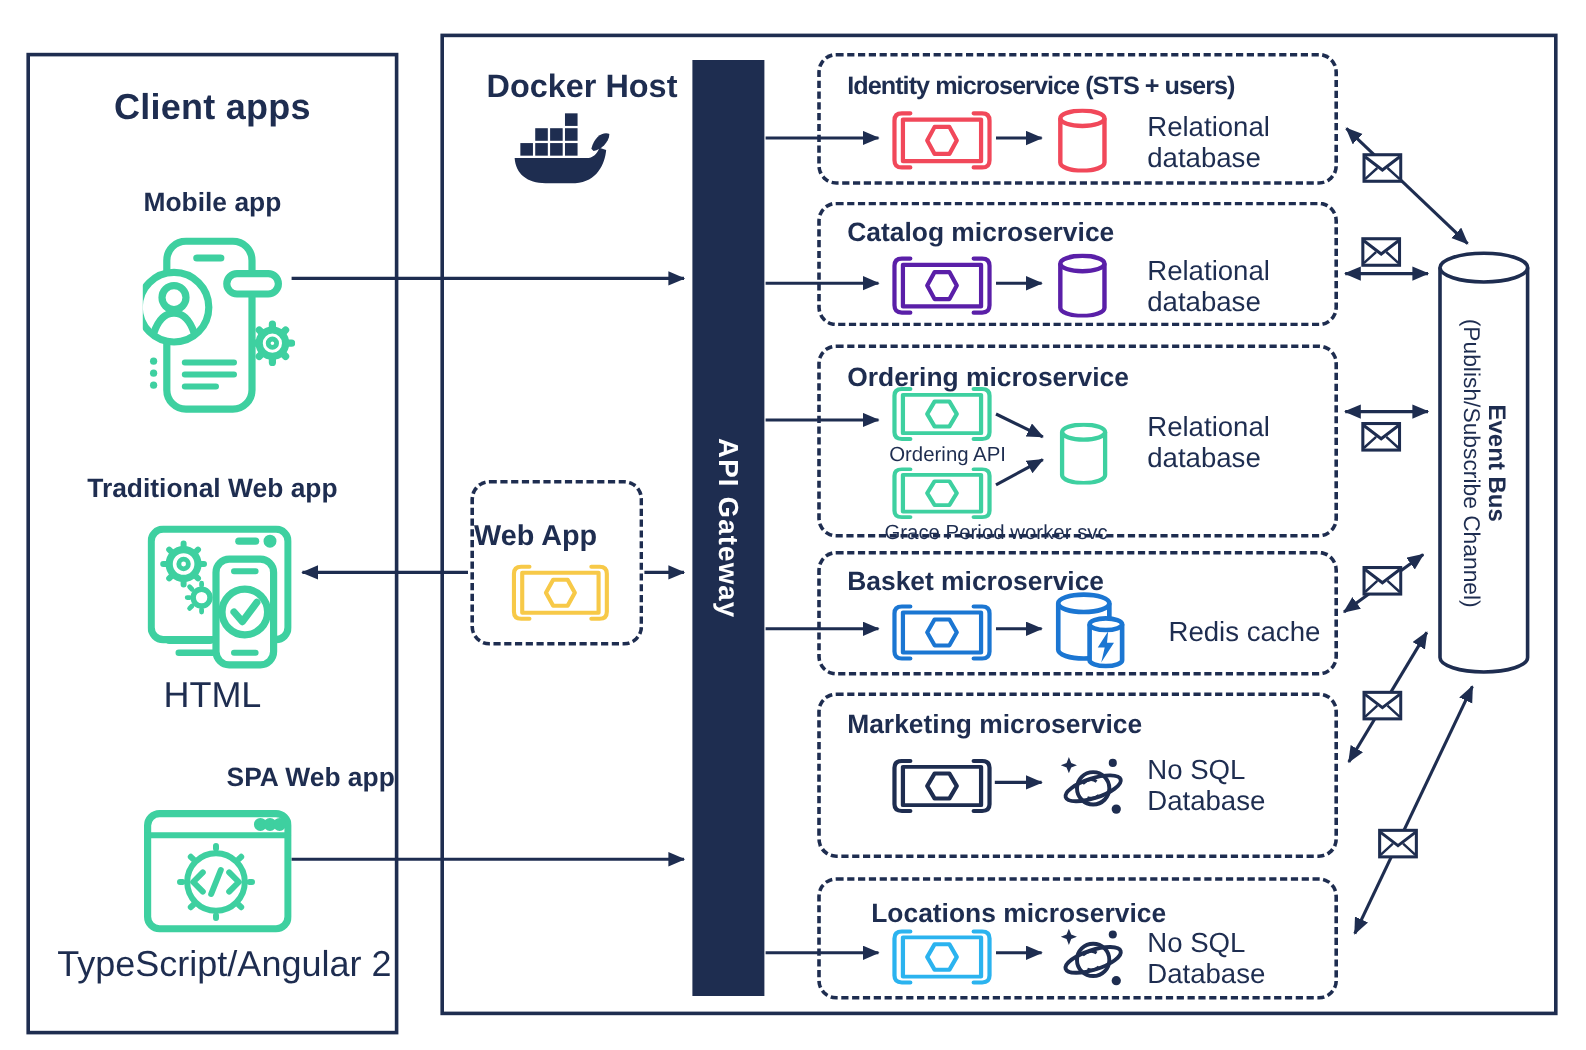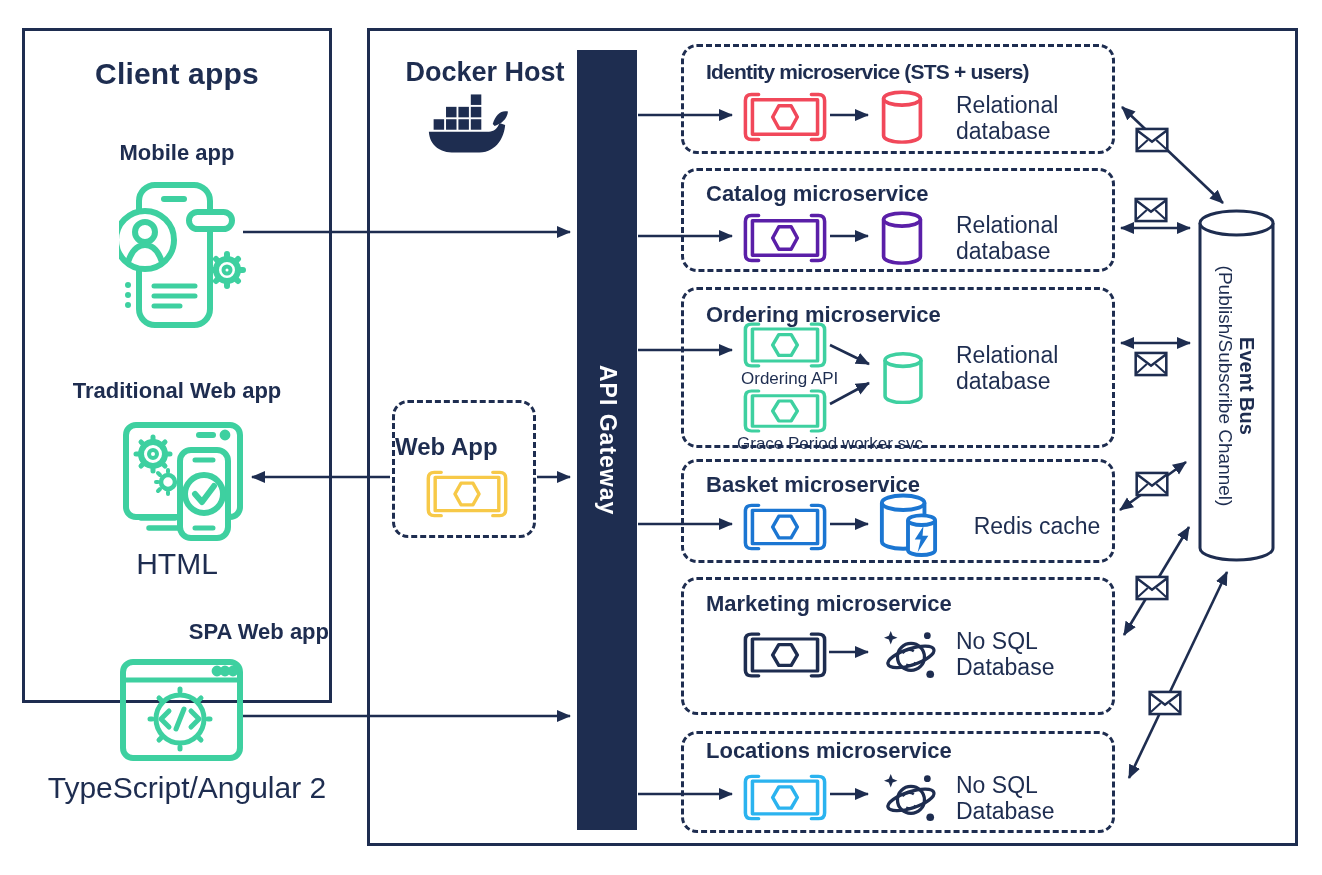--- a/index.html
+++ b/index.html
@@ -78,21 +78,21 @@
     <symbol id="sym-envelope" viewBox="0 0 40 30">
       <rect x="2" y="2" width="36" height="26" fill="#fff" stroke="#1e2d50" stroke-width="3"></rect>
       <path d="M3,4 L20,17 L37,4" fill="none" stroke="#1e2d50" stroke-width="3"></path>
       <path d="M3,26 L15,15 M25,15 L37,26" fill="none" stroke="#1e2d50" stroke-width="2.4"></path>
     </symbol>
   </defs>
 </svg>
 
 <div class="canvas">
 
-  <div class="solid-box" style="left:22px;top:28px;width:310px;height:675px;">
+  <div class="solid-box" style="left:22px;top:44px;width:310px;height:818px;">
     <div class="abs ctr big-title" style="top:26px;">Client apps</div>
 
     <div class="abs ctr app-label" style="top:109px;">Mobile app</div>
 
     <svg class="icon" style="left:94px;top:151px;color:var(--mint);" width="127" height="150" viewBox="0 0 127 150">
       <g fill="none" stroke="currentColor" stroke-width="6" stroke-linecap="round" stroke-linejoin="round">
         <rect x="20" y="3" width="71" height="140" rx="16"></rect>
         <path d="M45,17 H65"></path>
         <rect x="70" y="30" width="43" height="17" rx="8.5" fill="#fff"></rect>
         <circle cx="26" cy="58" r="29" fill="#fff"></circle>
@@ -232,21 +232,21 @@
     <svg class="icon" style="left:57px;top:51px;color:var(--navy);" width="88" height="48" viewBox="0 0 100 60" preserveAspectRatio="none">
         <use href="#sym-container"></use>
       </svg>
     <svg class="icon" style="left:198px;top:49px;" width="56" height="52" viewBox="0 0 58 54">
         <use href="#sym-globe"></use>
       </svg>
     <div class="ds-label" style="top:49px;">No SQL Database</div>
   </div>
 
   <div class="dashed-box" style="left:681px;top:731px;width:434px;height:102px;">
-    <div class="ms-title" style="top:4px;">Locations microservice</div>
+    <div class="ms-title" style="top:14px;margin-left:20px;">Locations microservice</div>
     <svg class="icon" style="left:57px;top:39px;color:var(--cyan);" width="88" height="49" viewBox="0 0 100 60" preserveAspectRatio="none">
         <use href="#sym-container"></use>
       </svg>
     <svg class="icon" style="left:198px;top:38px;" width="56" height="52" viewBox="0 0 58 54">
         <use href="#sym-globe"></use>
       </svg>
     <div class="ds-label" style="top:39px;">No SQL Database</div>
   </div>
 
   <svg class="overlay" viewBox="0 0 1322 875">

